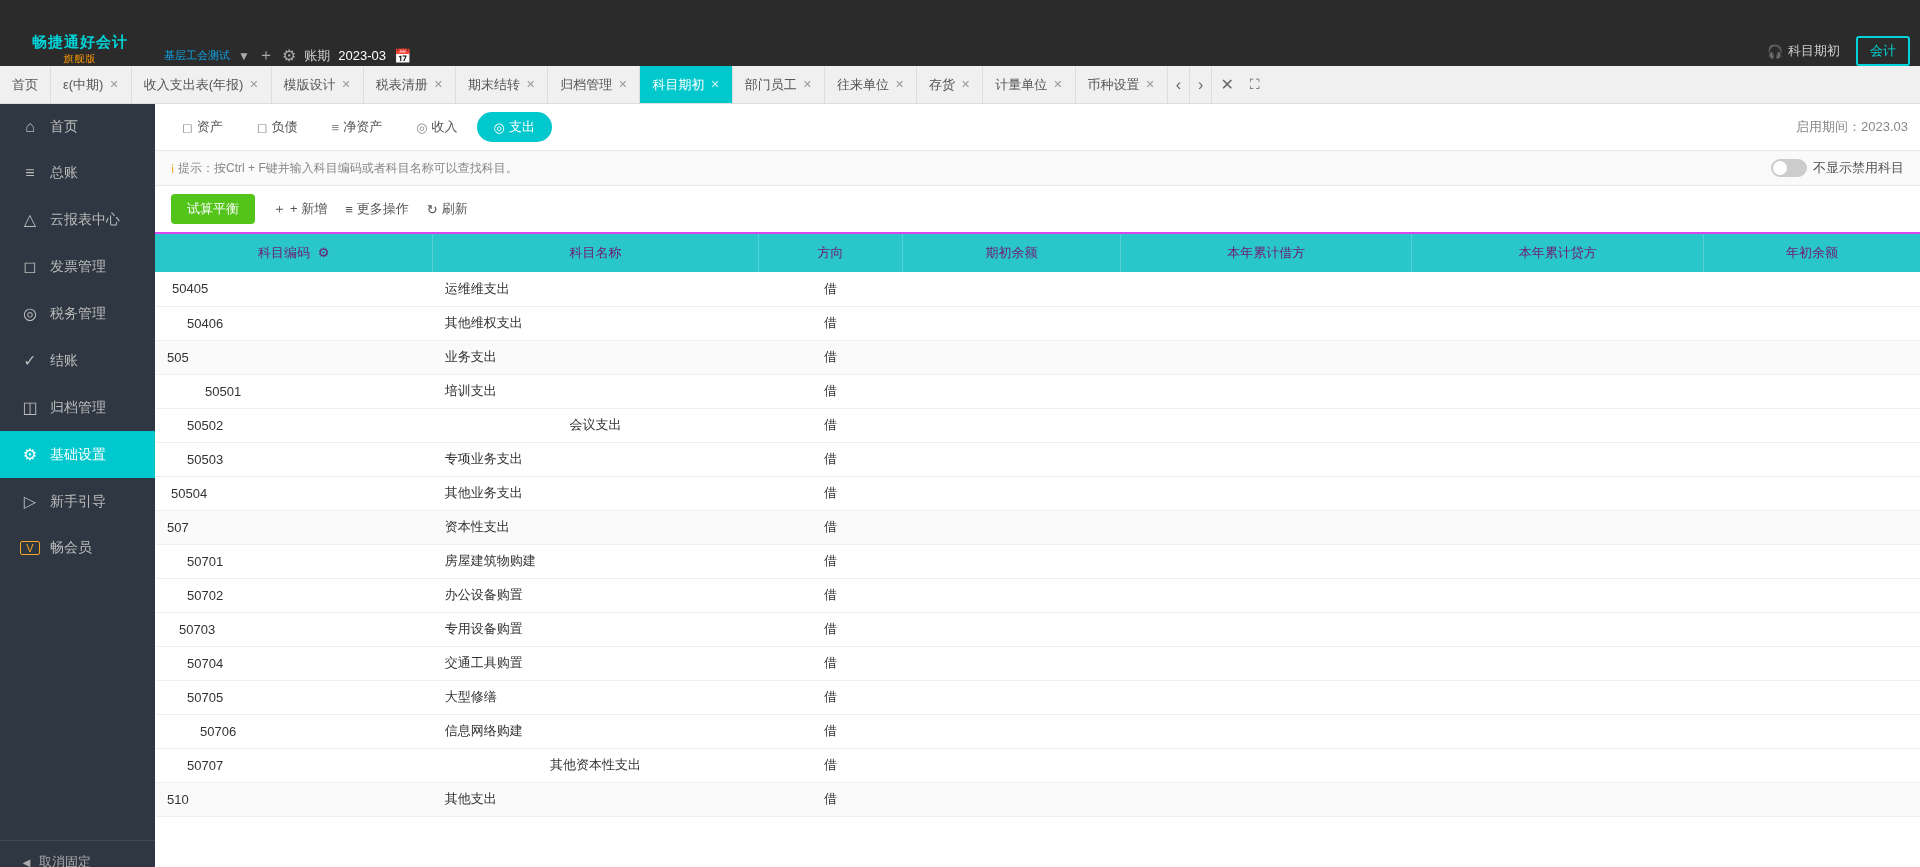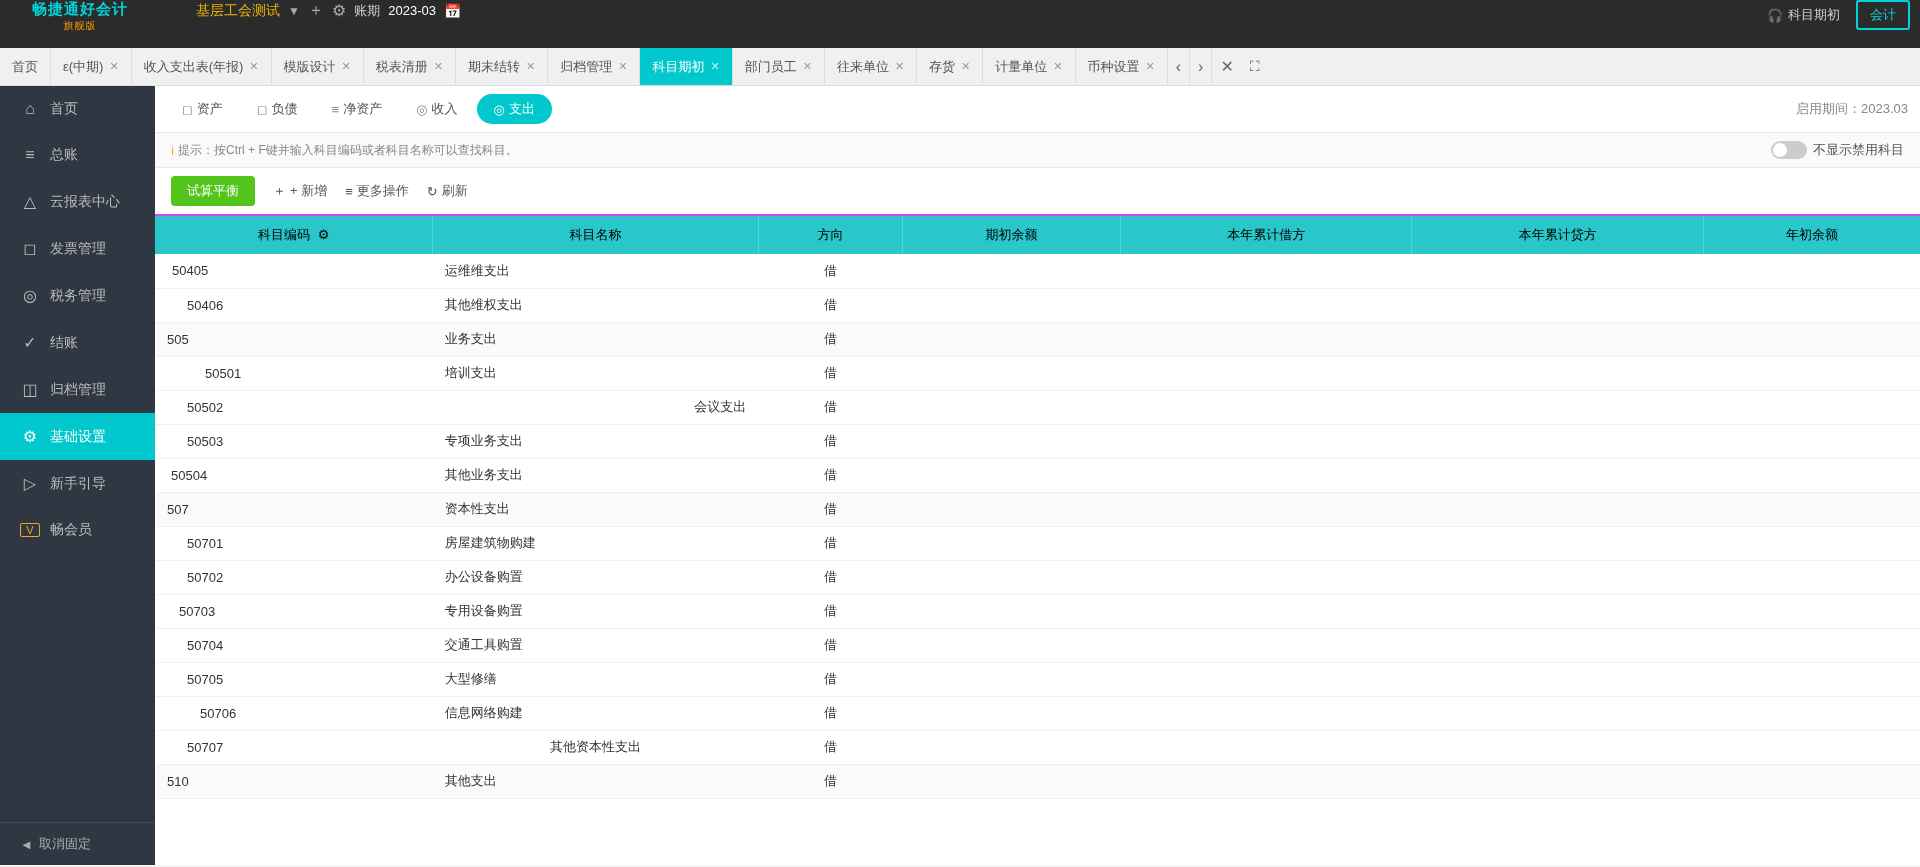--- a/index.html
+++ b/index.html
@@ -1,25 +1,25 @@
 <!DOCTYPE html>
 <html><head>
   <meta charset="utf-8">
   <style>
     * { box-sizing: border-box; margin: 0; padding: 0; font-family: 'Microsoft YaHei', SimHei, sans-serif; }
     body { width: 1920px; height: 867px; overflow: hidden; background: #f5f5f5; font-size: 13px; }
 
     
     .top-header {
-      height: 48px;
+      height: 66px;
       background: #2b2b2b;
       display: flex;
-      align-items: flex-start;
+      align-items: flex-end;
       padding: 0 10px;
-      gap: 2px;
+      gap: 14px;
     }
     .logo-area {
       width: 140px;
       display: flex;
       flex-direction: column;
       align-items: center;
       justify-content: center;
     }
     .logo-top {
       color: #00d4d8;
@@ -292,21 +292,21 @@
       overflow-y: auto;
       overflow-x: hidden;
     }
     table {
       width: 100%;
       border-collapse: collapse;
       font-size: 13px;
     }
     thead tr {
       background: #29c6ca;
-      color: #000000;
+      color: #701a75;
       height: 38px;
     }
     thead th {
       padding: 8px 12px;
       text-align: center;
       font-weight: normal;
       border-right: 1px solid rgba(255,255,255,0.2);
     }
     thead th:last-child { border-right: none; }
     tbody tr {
@@ -328,21 +328,21 @@
   </style>
 </head>
 <body>
 
 <div class="top-header">
   <div class="logo-area">
     <div class="logo-top">畅捷通好会计</div>
     <div class="logo-bottom">旗舰版</div>
   </div>
   <div style="display:flex;align-items:center;gap:8px;flex:1;">
-    <span style="color:#eab308;font-size:14px;cursor:pointer;margin-left:44px;">基层工会测试</span>
+    <span style="color:#0ea5e9;font-size:11px;cursor:pointer;">基层工会测试</span>
     <span style="color:#aaa;font-size:12px;">▼</span>
     <span style="color:#aaa;font-size:16px;cursor:pointer;">＋</span>
     <span style="color:#aaa;font-size:16px;cursor:pointer;">⚙</span>
     <span style="color:#ccc;font-size:13px;">账期</span>
     <span style="color:#fff;font-size:13px;">2023-03</span>
     <span style="color:#00d4d8;font-size:14px;cursor:pointer;">📅</span>
   </div>
   <div class="header-right">
     <div class="help-btn">
       <span>🎧</span>
@@ -560,21 +560,21 @@
               <td style="padding-left: 50px;">50501</td>
               <td style="text-align: left;">培训支出</td>
               <td>借</td>
               <td></td>
               <td></td>
               <td></td>
               <td></td>
             </tr>
             <tr>
               <td style="padding-left: 32px;">50502</td>
-              <td style="text-align: right;">会议支出</td>
+              <td style="text-align: center;">会议支出</td>
               <td>借</td>
               <td></td>
               <td></td>
               <td></td>
               <td></td>
             </tr>
             <tr>
               <td style="padding-left: 32px;">50503</td>
               <td style="text-align: left;">专项业务支出</td>
               <td>借</td>

